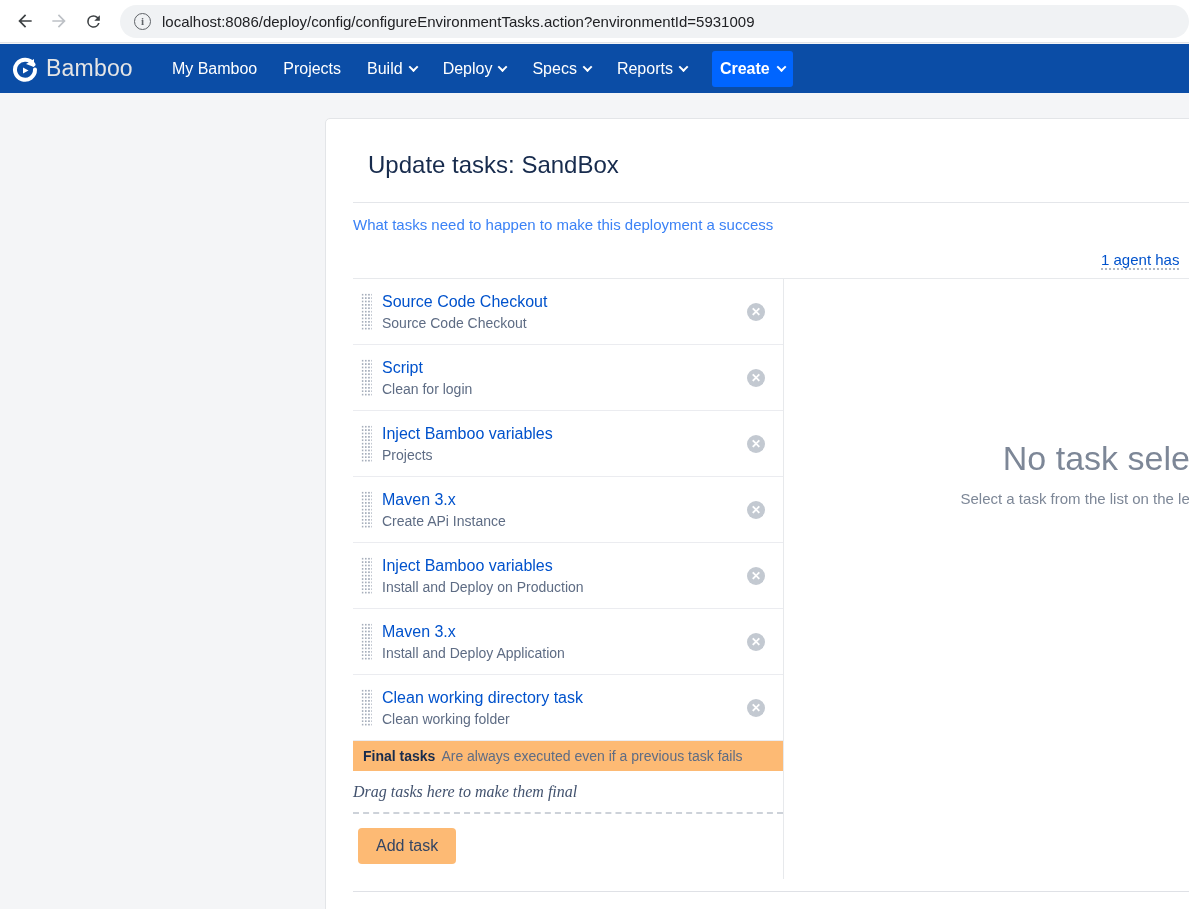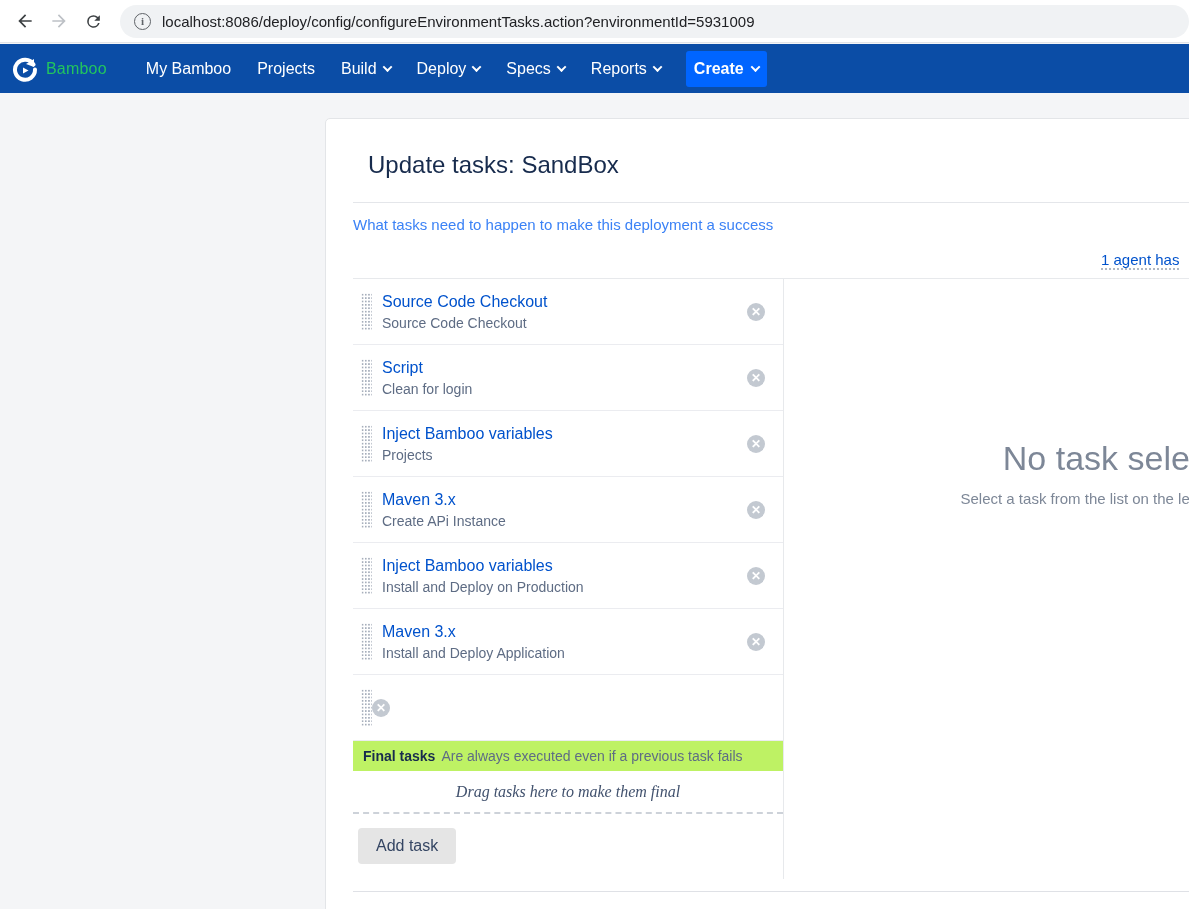--- a/index.html
+++ b/index.html
@@ -10,21 +10,21 @@
   .nav-btn { width:34px; height:34px; display:flex; align-items:center; justify-content:center; border-radius:50%; flex:0 0 auto; }
   .nav-btn svg { display:block; }
   .url-bar { margin-left:10px; height:33px; flex:1 1 auto; background:#F0F2F4; border-radius:17px; display:flex; align-items:center; padding:0 14px; min-width:0; }
   .info-icon { width:17px; height:17px; border:1.6px solid #5F6368; border-radius:50%; color:#5F6368; font-size:11px; font-weight:bold; display:flex; align-items:center; justify-content:center; flex:0 0 auto; font-family:"Liberation Serif", serif; }
   .url-text { margin-left:11px; font-size:15px; color:#202124; white-space:nowrap; overflow:hidden; }
 
   
   .navbar { position:absolute; top:44px; left:0; width:100%; height:49px; background:#0B4DA6; display:flex; align-items:center; padding:0 12px; }
   .brand { display:flex; align-items:center; margin-right:26px; }
   .brand svg { display:block; }
-  .brand-name { color:#22c55e; font-size:16px; font-weight:500; margin-left:8px; letter-spacing:.2px; }
+  .brand-name { color:#e5e5e5; font-size:23px; font-weight:500; margin-left:8px; letter-spacing:.2px; }
   .nav-item { color:#FFFFFF; font-size:16px; padding:10px 13px; display:flex; align-items:center; gap:7px; cursor:pointer; white-space:nowrap; }
   .chev { width:7px; height:7px; border-right:2px solid #FFFFFF; border-bottom:2px solid #FFFFFF; transform:rotate(45deg) translate(-1px,-1px); display:inline-block; }
   .create-btn { background:#0065FF; color:#FFFFFF; font-size:16px; font-weight:bold; border:none; border-radius:3px; height:36px; padding:0 8px; margin-left:12px; display:flex; align-items:center; gap:8px; cursor:pointer; }
 
   
   .page { position:absolute; top:93px; left:0; width:1189px; bottom:0; background:#F4F5F7; }
   .panel { position:absolute; left:325px; top:25px; width:1400px; height:1100px; background:#FFFFFF; border:1px solid #E3E5E8; border-radius:5px; }
 
   .page-title { position:absolute; top:32px; left:27px; font-size:24px; font-weight:400; color:#172B4D;margin-left:15px; }
   .title-rule { position:absolute; top:83px; left:27px; right:0; border-top:1px solid #E4E6EA; }
@@ -35,26 +35,26 @@
   .left-col { width:430px; flex:0 0 auto; }
   .right-col { width:690px; flex:0 0 auto; border-left:1px solid #E7E9EC; display:flex; flex-direction:column; align-items:center; }
 
   .task-row { height:66px; border-bottom:1px solid #EBECF0; display:flex; align-items:center; padding:0 10px 0 8px; position:relative; cursor:grab; background:#FFFFFF; }
   .drag-handle { width:11px; height:38px; flex:0 0 auto; background-image:radial-gradient(#A6AEBB 1px, transparent 1.2px); background-size:3.2px 3.4px; background-position:0 0; }
   .task-text { margin-left:10px; flex:1 1 auto; min-width:0; }
   .task-title { font-size:16px; color:#0052CC; text-decoration:none; display:block; line-height:21px; cursor:pointer; }
   .task-sub { font-size:14px; color:#5E6C84; line-height:19px; margin-top:2px; white-space:nowrap; overflow:hidden; }
   .task-remove { width:18px; height:18px; border-radius:50%; background:#C3C9D1; color:#FFFFFF; font-size:12px; font-weight:bold; display:flex; align-items:center; justify-content:center; flex:0 0 auto; margin-right:8px; cursor:pointer; line-height:1; }
 
-  .final-band { height:30px; background:#bef264; display:flex; align-items:center; padding:0 10px; gap:6px; }
+  .final-band { height:30px; background:#fdba74; display:flex; align-items:center; padding:0 10px; gap:6px; }
   .final-label { font-size:14px; font-weight:bold; color:#172B4D; white-space:nowrap; }
   .final-desc { font-size:14px; color:#5E6C84; white-space:nowrap; }
-  .drop-zone { height:43px; display:flex; align-items:center; justify-content:center; border-bottom:2px dashed #CDD2D9; }
+  .drop-zone { height:43px; display:flex; align-items:center; justify-content:flex-start; border-bottom:2px dashed #CDD2D9; }
   .drop-hint { font-size:16px; font-style:italic; color:#42526E; font-family:"Liberation Serif", serif; }
-  .add-task { margin:14px 0 0 5px; background:#e5e5e5; border:none; border-radius:4px; padding:9px 18px; font-size:16px; color:#344563; cursor:pointer; font-family:"Liberation Sans", sans-serif; }
+  .add-task { margin:14px 0 0 5px; background:#fdba74; border:none; border-radius:4px; padding:9px 18px; font-size:16px; color:#344563; cursor:pointer; font-family:"Liberation Sans", sans-serif; }
 
   .empty-state { margin-top:160px; text-align:center; }
   .empty-title { font-size:34px; color:#7D8797; font-weight:400; white-space:nowrap; }
   .empty-sub { font-size:15px; color:#7D8797; margin-top:12px; white-space:nowrap; }
 
   .bottom-rule { position:absolute; top:772px; left:27px; right:0; border-top:1px solid #DFE1E6; }
 </style>
 </head>
 <body>
 
@@ -183,20 +183,24 @@
     <span class="drag-handle"></span>
     <div class="task-text">
       <a class="task-title" href="#">Maven 3.x</a>
       <div class="task-sub">Install and Deploy Application</div>
     </div>
     <span class="task-remove">✕</span>
   </div>
 
   <div class="task-row">
     <span class="drag-handle"></span>
+    <div class="task-text">
+      <a class="task-title" href="#">Clean working directory task</a>
+      <div class="task-sub">Clean working folder</div>
+    </div>
     <span class="task-remove">✕</span>
   </div>
 </div>
 
         <div class="final-band">
           <span class="final-label">Final tasks</span>
           <span class="final-desc">Are always executed even if a previous task fails</span>
         </div>
 
         <div class="drop-zone">

